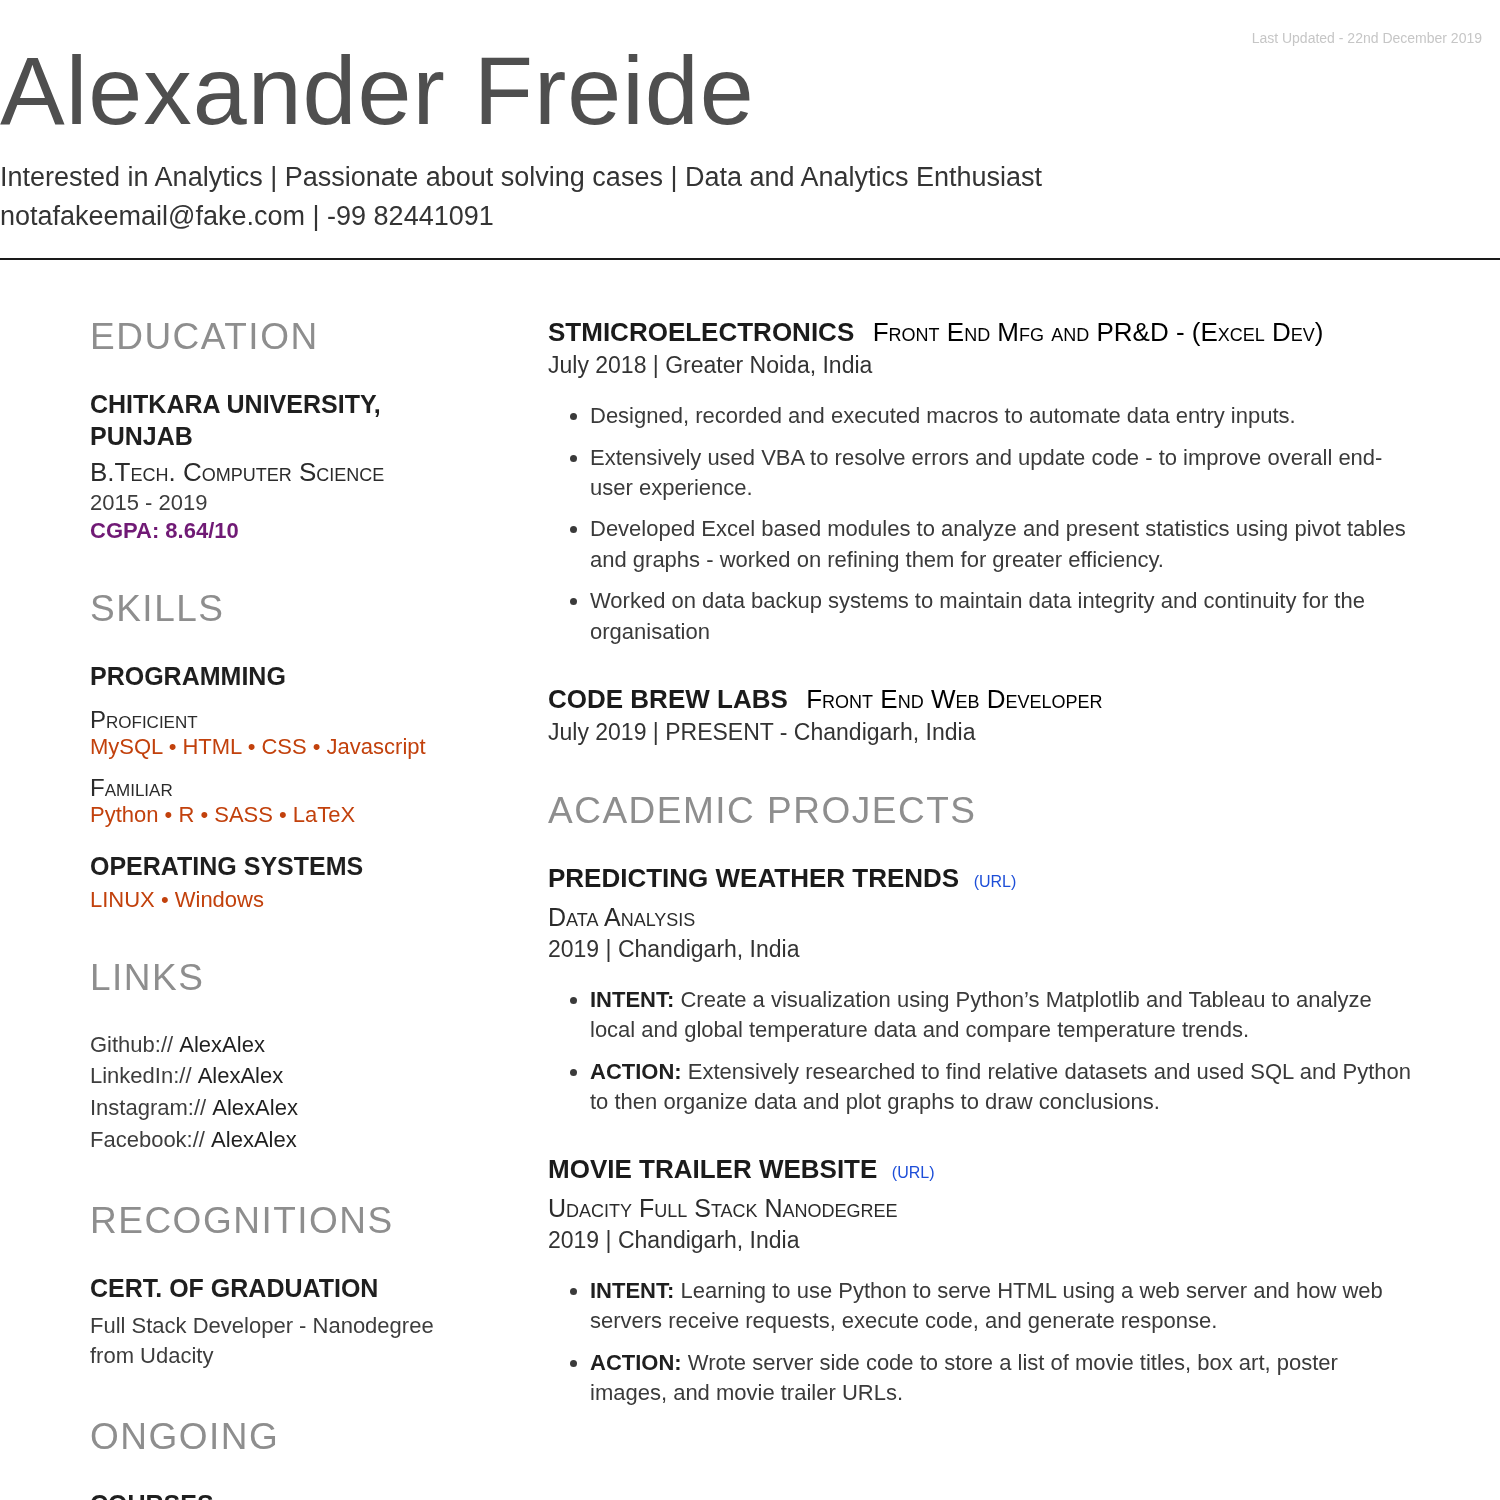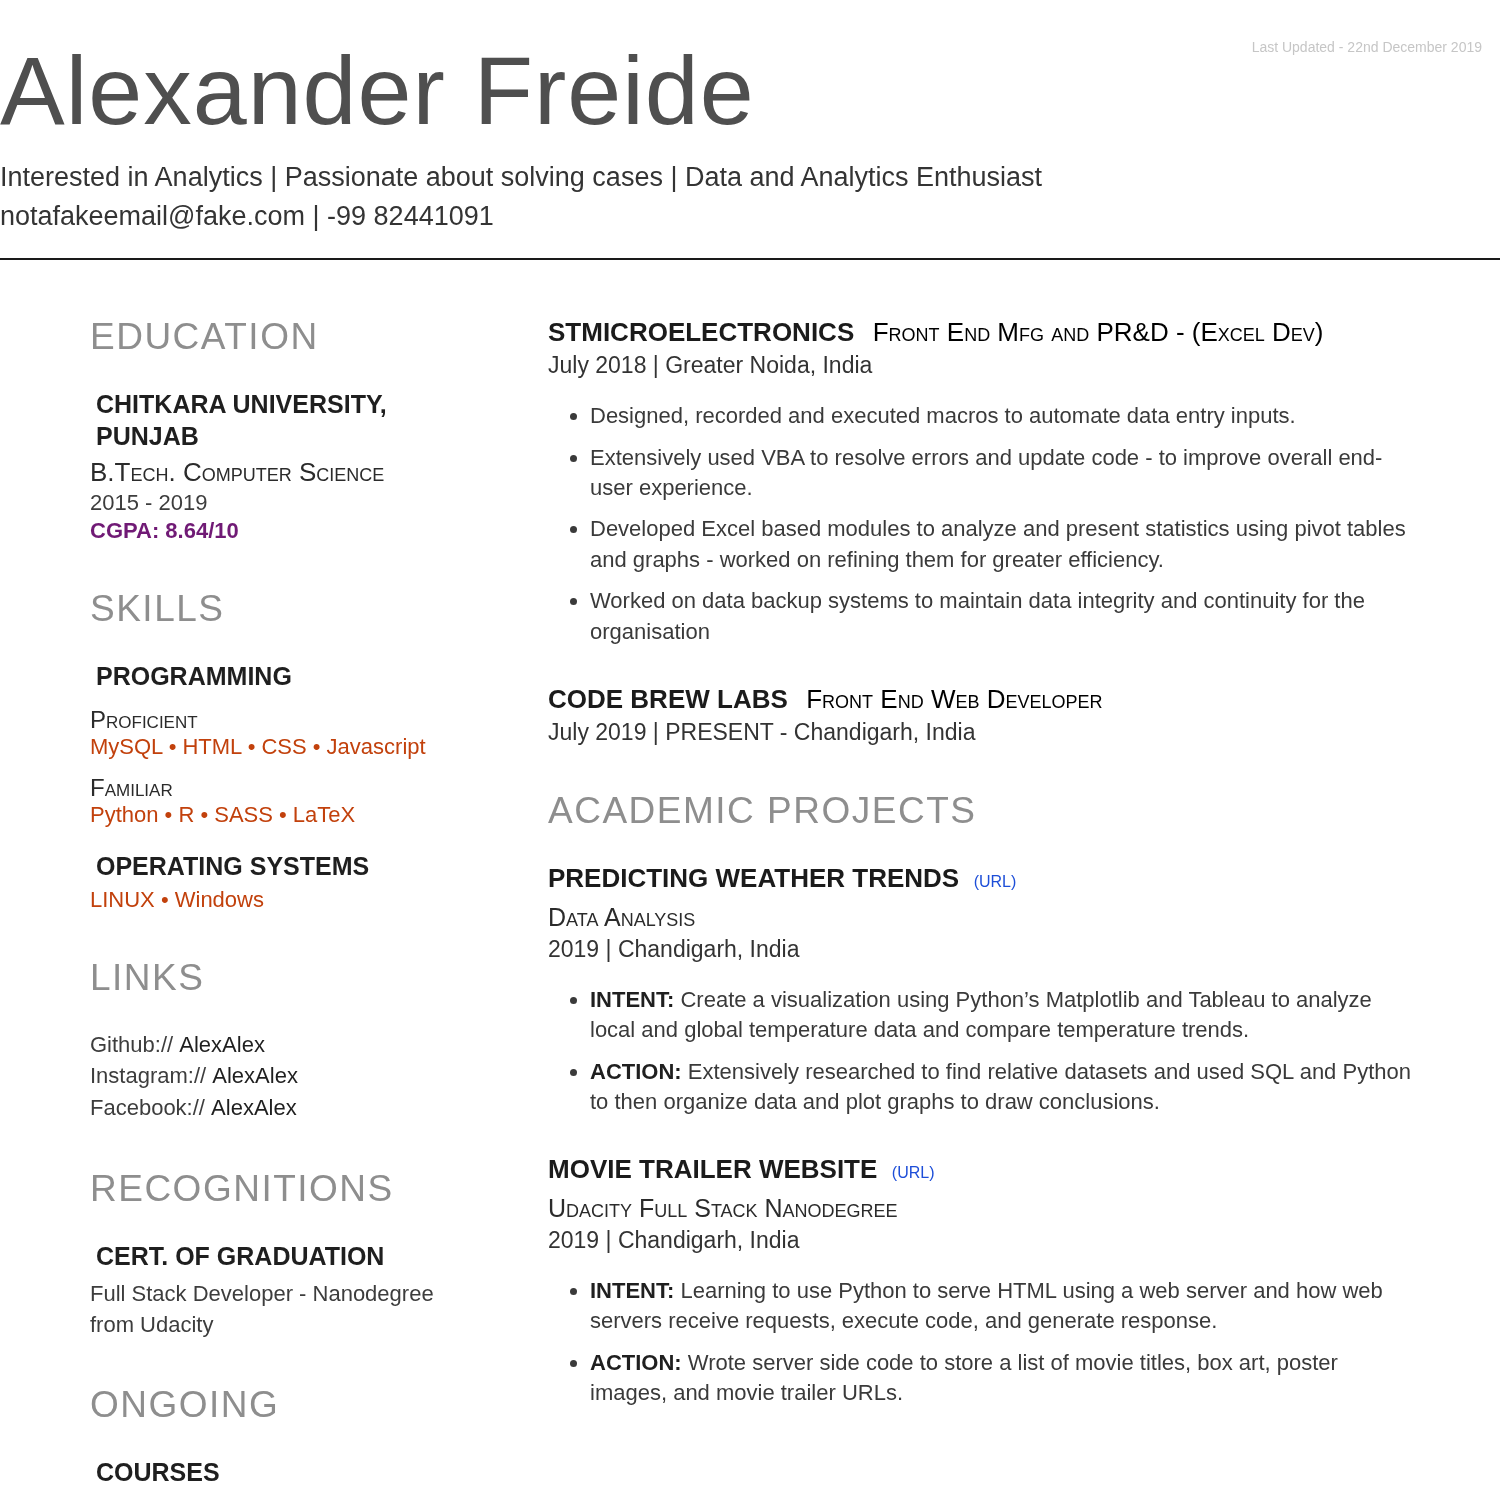--- a/index.html
+++ b/index.html
@@ -6,21 +6,21 @@
   html, body { width: 1500px; height: 1500px; }
   body {
     background: #ffffff;
     overflow: hidden;
     position: relative;
     font-family: "Liberation Sans", sans-serif;
     color: #3d3d3d;
   }
   .last-updated {
     position: absolute;
-    top: 39px; right: 18px;
+    top: 30px; right: 18px;
     font-size: 14px;
     color: #c6c6c6;
     text-align: center;
   }
   .header { text-align: left; padding-top: 40px; }
   .name {
     font-size: 97px;
     font-weight: 300;
     color: #4f4f4f;
     letter-spacing: 1px;
@@ -55,21 +55,20 @@
     color: #8e8e8e;
     letter-spacing: 1.5px;
     margin-bottom: 30px;
   }
   .sub-heading {
     font-size: 25px;
     font-weight: 700;
     color: #1f1f1f;
     line-height: 1.3;
     margin-bottom: 4px;
-    margin-left: 6px;
   }
   .smallcaps {
     font-variant: small-caps;
     font-size: 26px;
     color: #2b2b2b;
   }
   .plainline { font-size: 22px; color: #3d3d3d; line-height: 1.35; }
   .strongline { font-size: 22px; font-weight: 700; color: #701a75; }
 
   .skill-group { margin-top: 22px; }
@@ -157,20 +156,24 @@
     </div>
 
     <div class="section">
       <div class="section-heading">LINKS</div>
       <div class="links-list">
         <div class="link-line">
           <span>Github://</span>
           <span class="handle">AlexAlex</span>
         </div>
         <div class="link-line">
+          <span>LinkedIn://</span>
+          <span class="handle">AlexAlex</span>
+        </div>
+        <div class="link-line">
           <span>Instagram://</span>
           <span class="handle">AlexAlex</span>
         </div>
         <div class="link-line">
           <span>Facebook://</span>
           <span class="handle">AlexAlex</span>
         </div>
       </div>
     </div>
 

